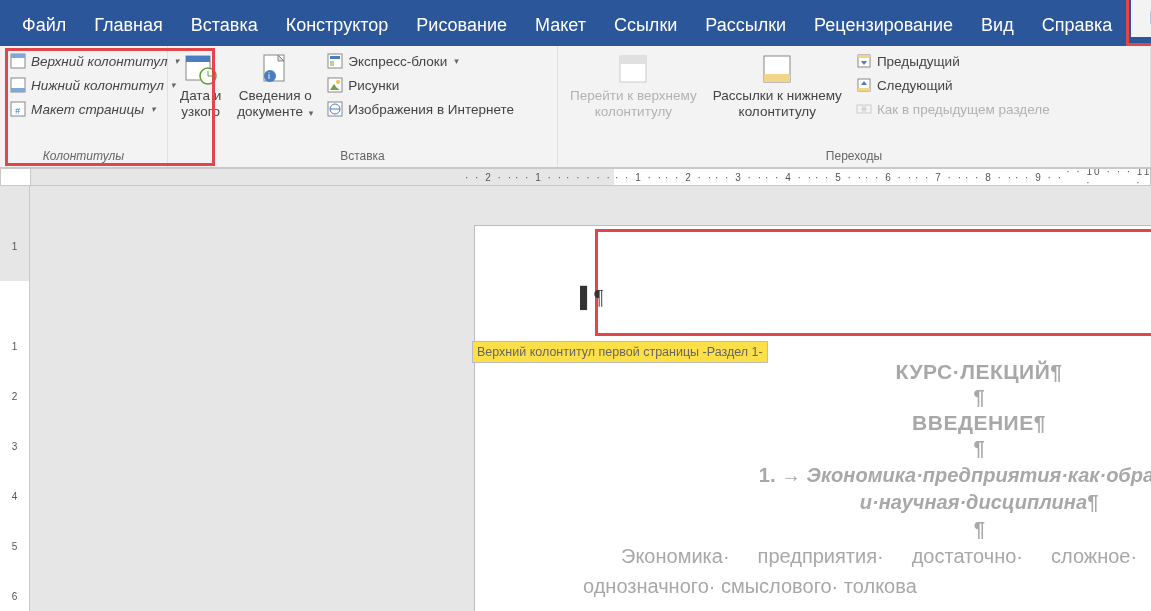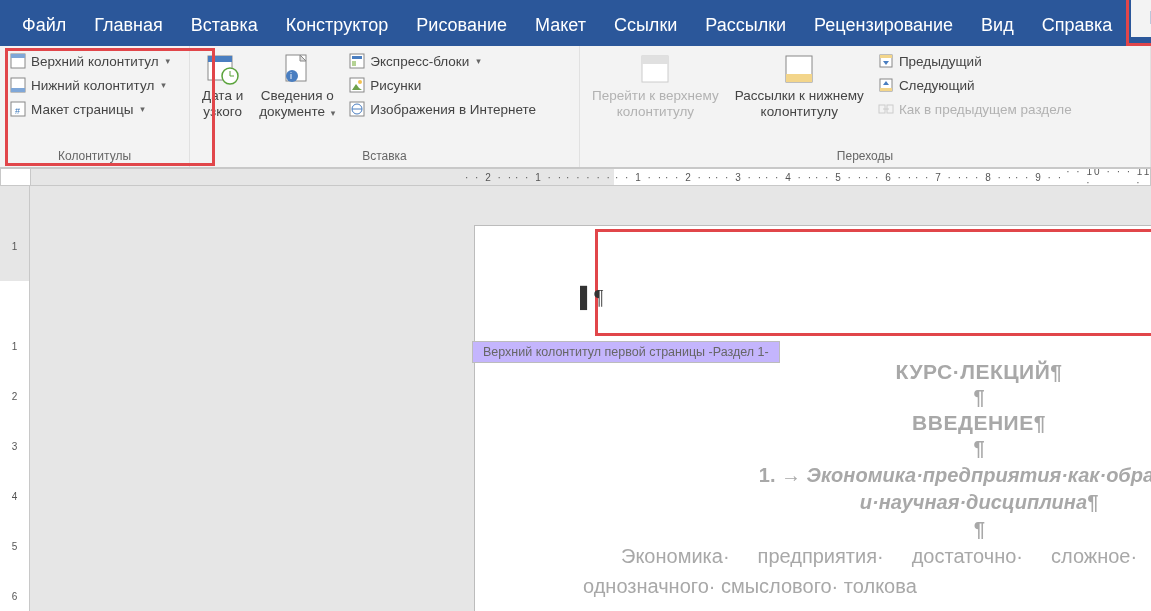--- a/index.html
+++ b/index.html
@@ -38,21 +38,21 @@
 .v-ruler-inner { position: absolute; top: 35px; left: 0; width: 100%; display: flex; flex-direction: column; align-items: center; }
 .v-ruler-neg { position: absolute; top: 0; left: 0; width: 100%; height: 95px; background: #e6e6e6; }
 .vtick { height: 50px; display: flex; align-items: center; justify-content: center; font-size: 10px; color: #555; }
 
 
 .workspace { position: absolute; left: 30px; top: 186px; right: 0; bottom: 0; background: #e6e6e6; overflow: hidden; }
 .page { position: absolute; left: 445px; top: 40px; width: 900px; min-height: 1200px; background: #fff; box-shadow: 0 0 0 1px #bcbcbc; }
 .header-zone { position: relative; height: 115px; }
 .header-red { position: absolute; left: 120px; top: 3px; right: 3px; height: 107px; border: 3px solid #e1464a; }
 .pilcrow-caret { position: absolute; left: 105px; top: 60px; font-family: "Times New Roman", serif; font-size: 20px; color: #333; }
-.header-tag { position: absolute; left: -3px; top: 115px; background: #c4b5fd; border: 1px solid #bcbcbc; padding: 3px 10px; font-size: 12.5px; color: #666; }
+.header-tag { position: absolute; left: -3px; top: 115px; background: #fde047; border: 1px solid #bcbcbc; padding: 3px 4px; font-size: 12.5px; color: #666; }
 .doc-body { position: absolute; top: 118px; left: 0; right: 0; padding: 14px 0 0 108px; font-family: "Times New Roman", serif; color: #a8a8a8; }
 .doc-h { font-size: 21px; font-weight: bold; text-align: center; margin: 2px 0; letter-spacing: 0.5px; }
 .doc-h3 { font-size: 20px; font-weight: bold; font-style: italic; text-align: center; margin: 4px 0; }
 .doc-p-empty { text-align: center; font-size: 20px; font-weight: bold; }
 .doc-para { font-size: 20px; text-align: justify; text-indent: 38px; line-height: 1.5; }
 
 .qat { position: absolute; left: 0; top: 168px; width: 30px; height: 18px; background: #fff; border: 1px solid #c8c8c8; border-right: none; }
 </style>
 </head>
 <body>
@@ -69,21 +69,21 @@
   <div class="tab">Рецензирование</div>
   <div class="tab">Вид</div>
   <div class="tab">Справка</div>
   <div class="tab-highlight">
     <div class="tab active">Колонтитулы</div>
   </div>
 </div>
 
 <div class="ribbon">
 
-  <div class="ribbon-group" style="width:190px;">
+  <div class="ribbon-group" style="width:168px;font-style:italic;">
     <div class="ribbon-group-body">
       <div class="col" style="width:100%;">
         <div class="ribbon-item-sm">
           <svg class="icon16">
               <rect x="1" y="1" width="14" height="14" fill="#fff" stroke="#888"></rect>
               <rect x="1" y="1" width="14" height="4" fill="#7fa7d8"></rect>
             </svg>
           <span>Верхний колонтитул</span>
           <span class="chev">▾</span>
         </div>

